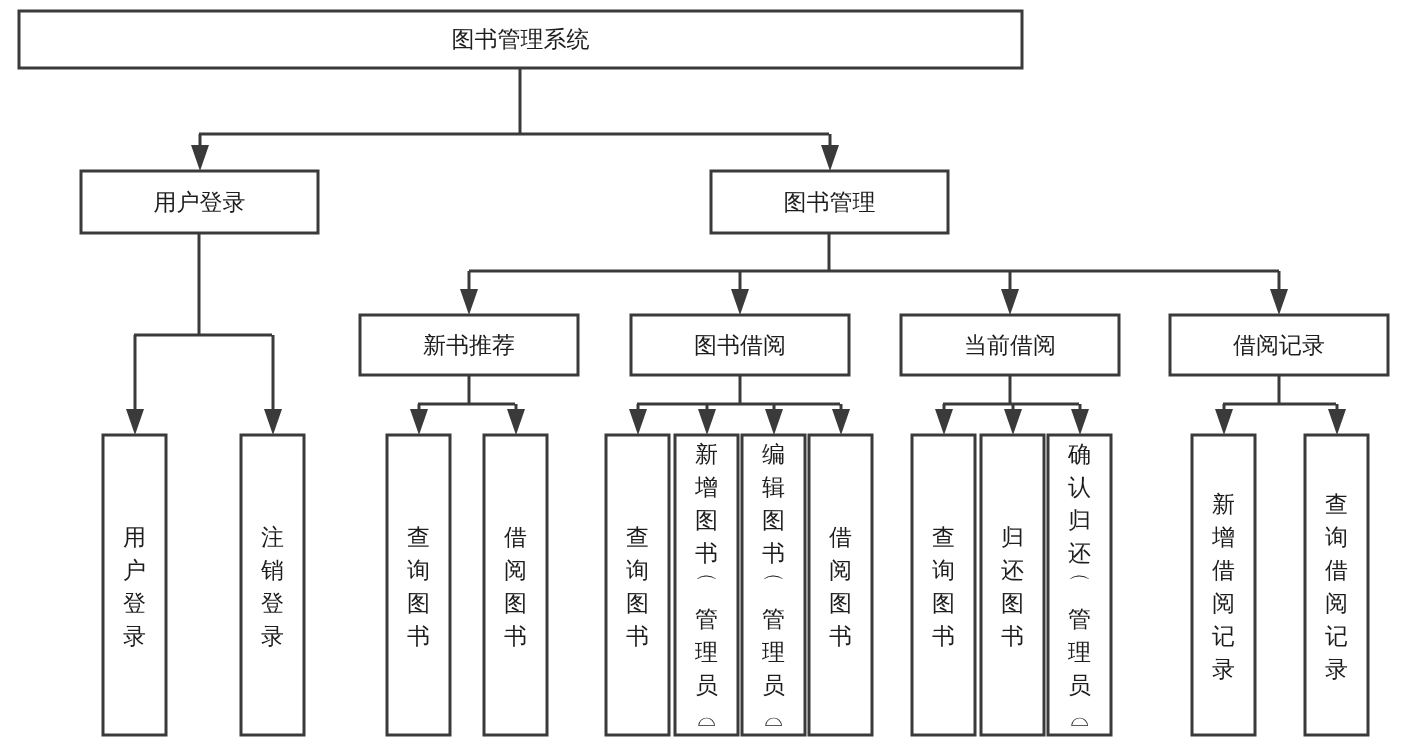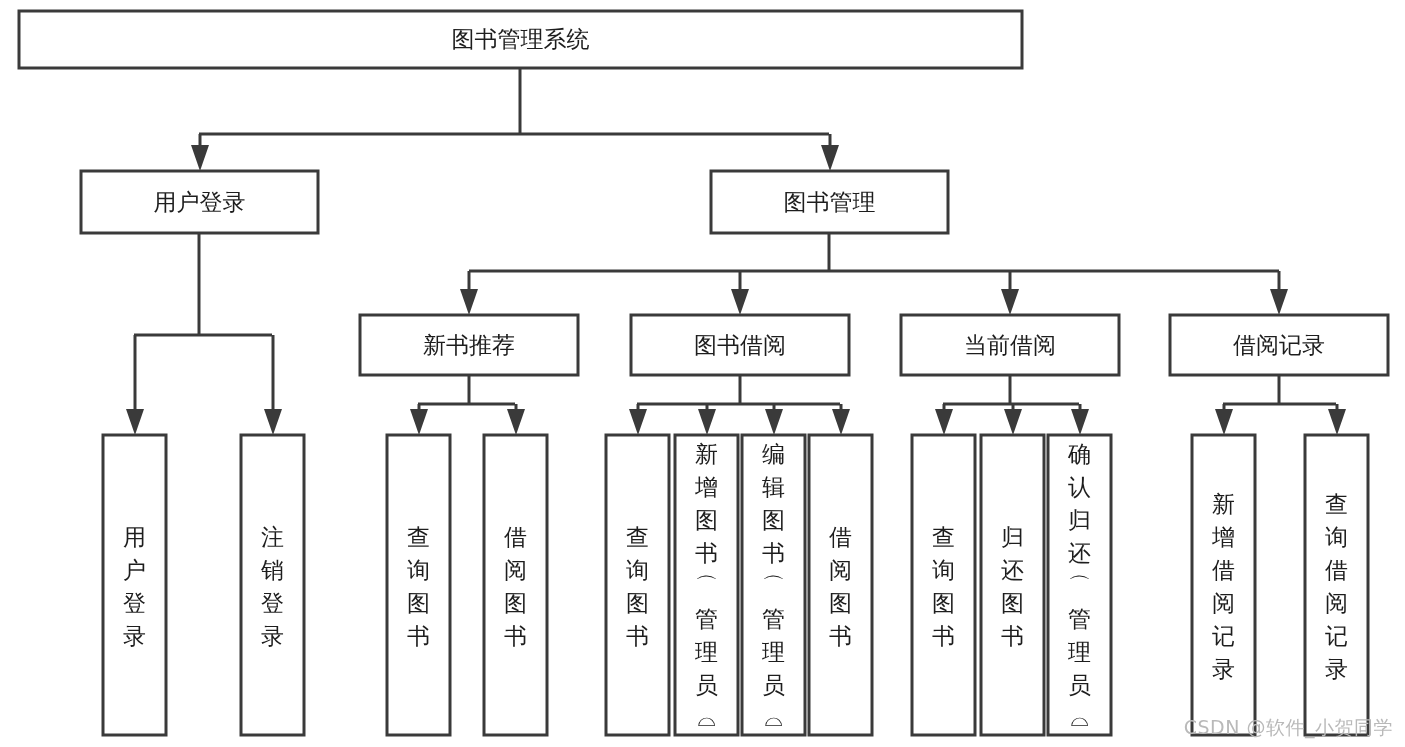--- a/index.html
+++ b/index.html
@@ -255,14 +255,13 @@
         <g>
           <rect class="node-box" x="1192" y="435" width="63" height="300"></rect>
           <text class="node-label-v" x="1223.5" y="511.74"><tspan x="1223.5" dy="0">新</tspan><tspan x="1223.5" dy="33">增</tspan><tspan x="1223.5" dy="33">借</tspan><tspan x="1223.5" dy="33">阅</tspan><tspan x="1223.5" dy="33">记</tspan><tspan x="1223.5" dy="33">录</tspan></text>
         </g>
         <g>
           <rect class="node-box" x="1305" y="435" width="63" height="300"></rect>
           <text class="node-label-v" x="1336.5" y="511.74"><tspan x="1336.5" dy="0">查</tspan><tspan x="1336.5" dy="33">询</tspan><tspan x="1336.5" dy="33">借</tspan><tspan x="1336.5" dy="33">阅</tspan><tspan x="1336.5" dy="33">记</tspan><tspan x="1336.5" dy="33">录</tspan></text>
         </g>
       </g>
   </svg>
-  <div class="watermark">CSDN @软件_小贺同学</div>
 </div>
 
 </body></html>

